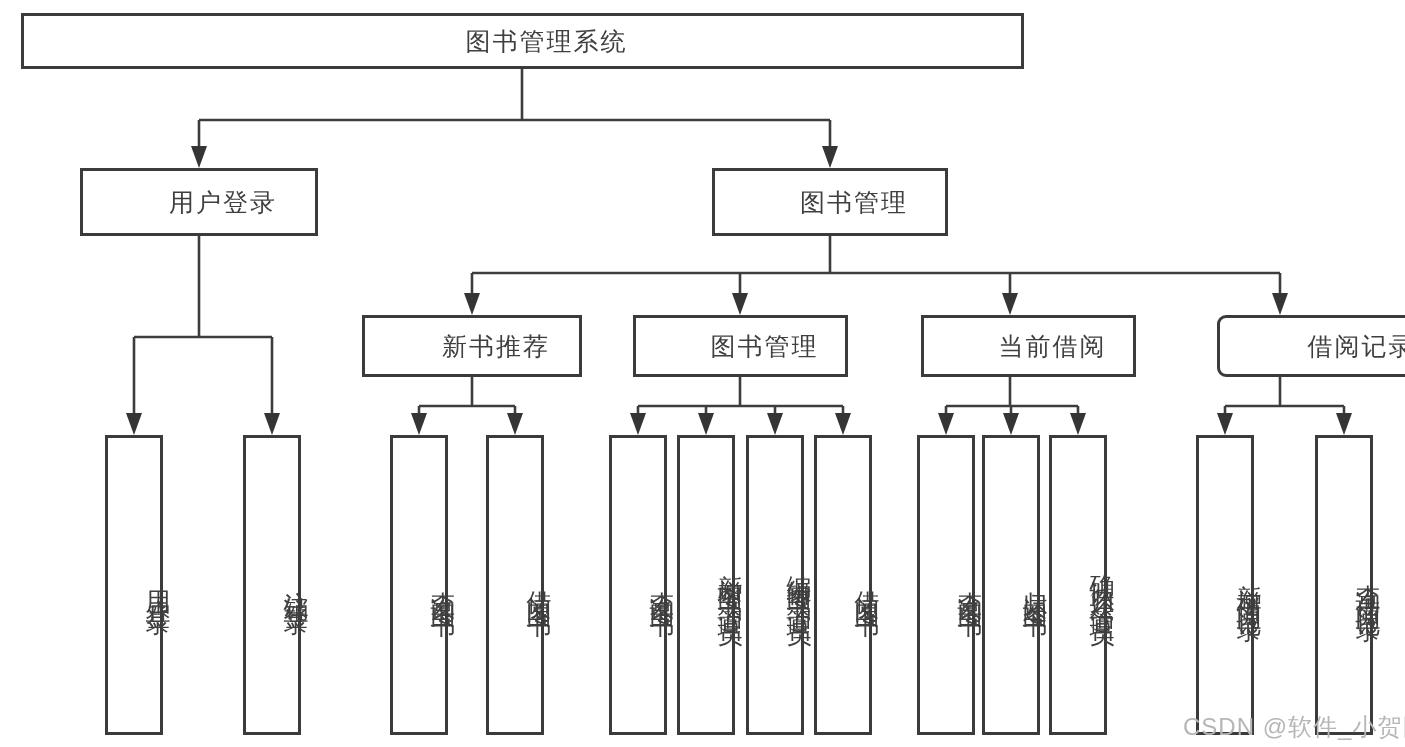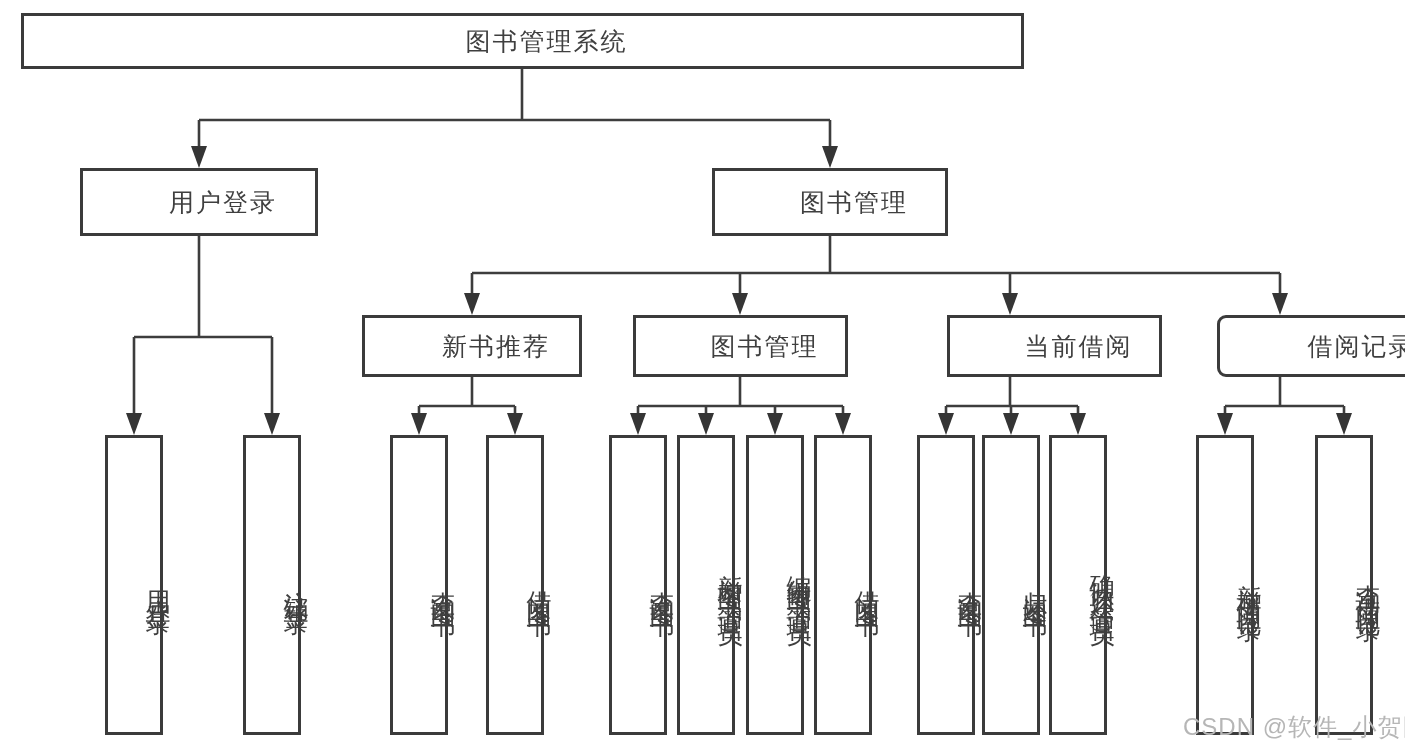--- a/index.html
+++ b/index.html
@@ -130,21 +130,21 @@
   <div class="node" style="left:712px; top:168px; width:236px; height:68px;">
     <span class="h-label">图书管理</span>
   </div>
 
   <div class="node" style="left:362px; top:315px; width:220px; height:62px;">
     <span class="h-label">新书推荐</span>
   </div>
   <div class="node" style="left:633px; top:315px; width:215px; height:62px;">
     <span class="h-label">图书管理</span>
   </div>
-  <div class="node" style="left:947px; top:315px; width:215px; height:62px;">
+  <div class="node" style="left:921px; top:315px; width:215px; height:62px;">
     <span class="h-label">当前借阅</span>
   </div>
   <div class="node" style="left:1217px; top:315px; width:241px; height:62px;border-radius:9px;">
     <span class="h-label">借阅记录</span>
   </div>
 
   <div class="node leaf" style="left:105px;">
     <span class="v-label">用户登录</span>
   </div>
   <div class="node leaf" style="left:243px;">

